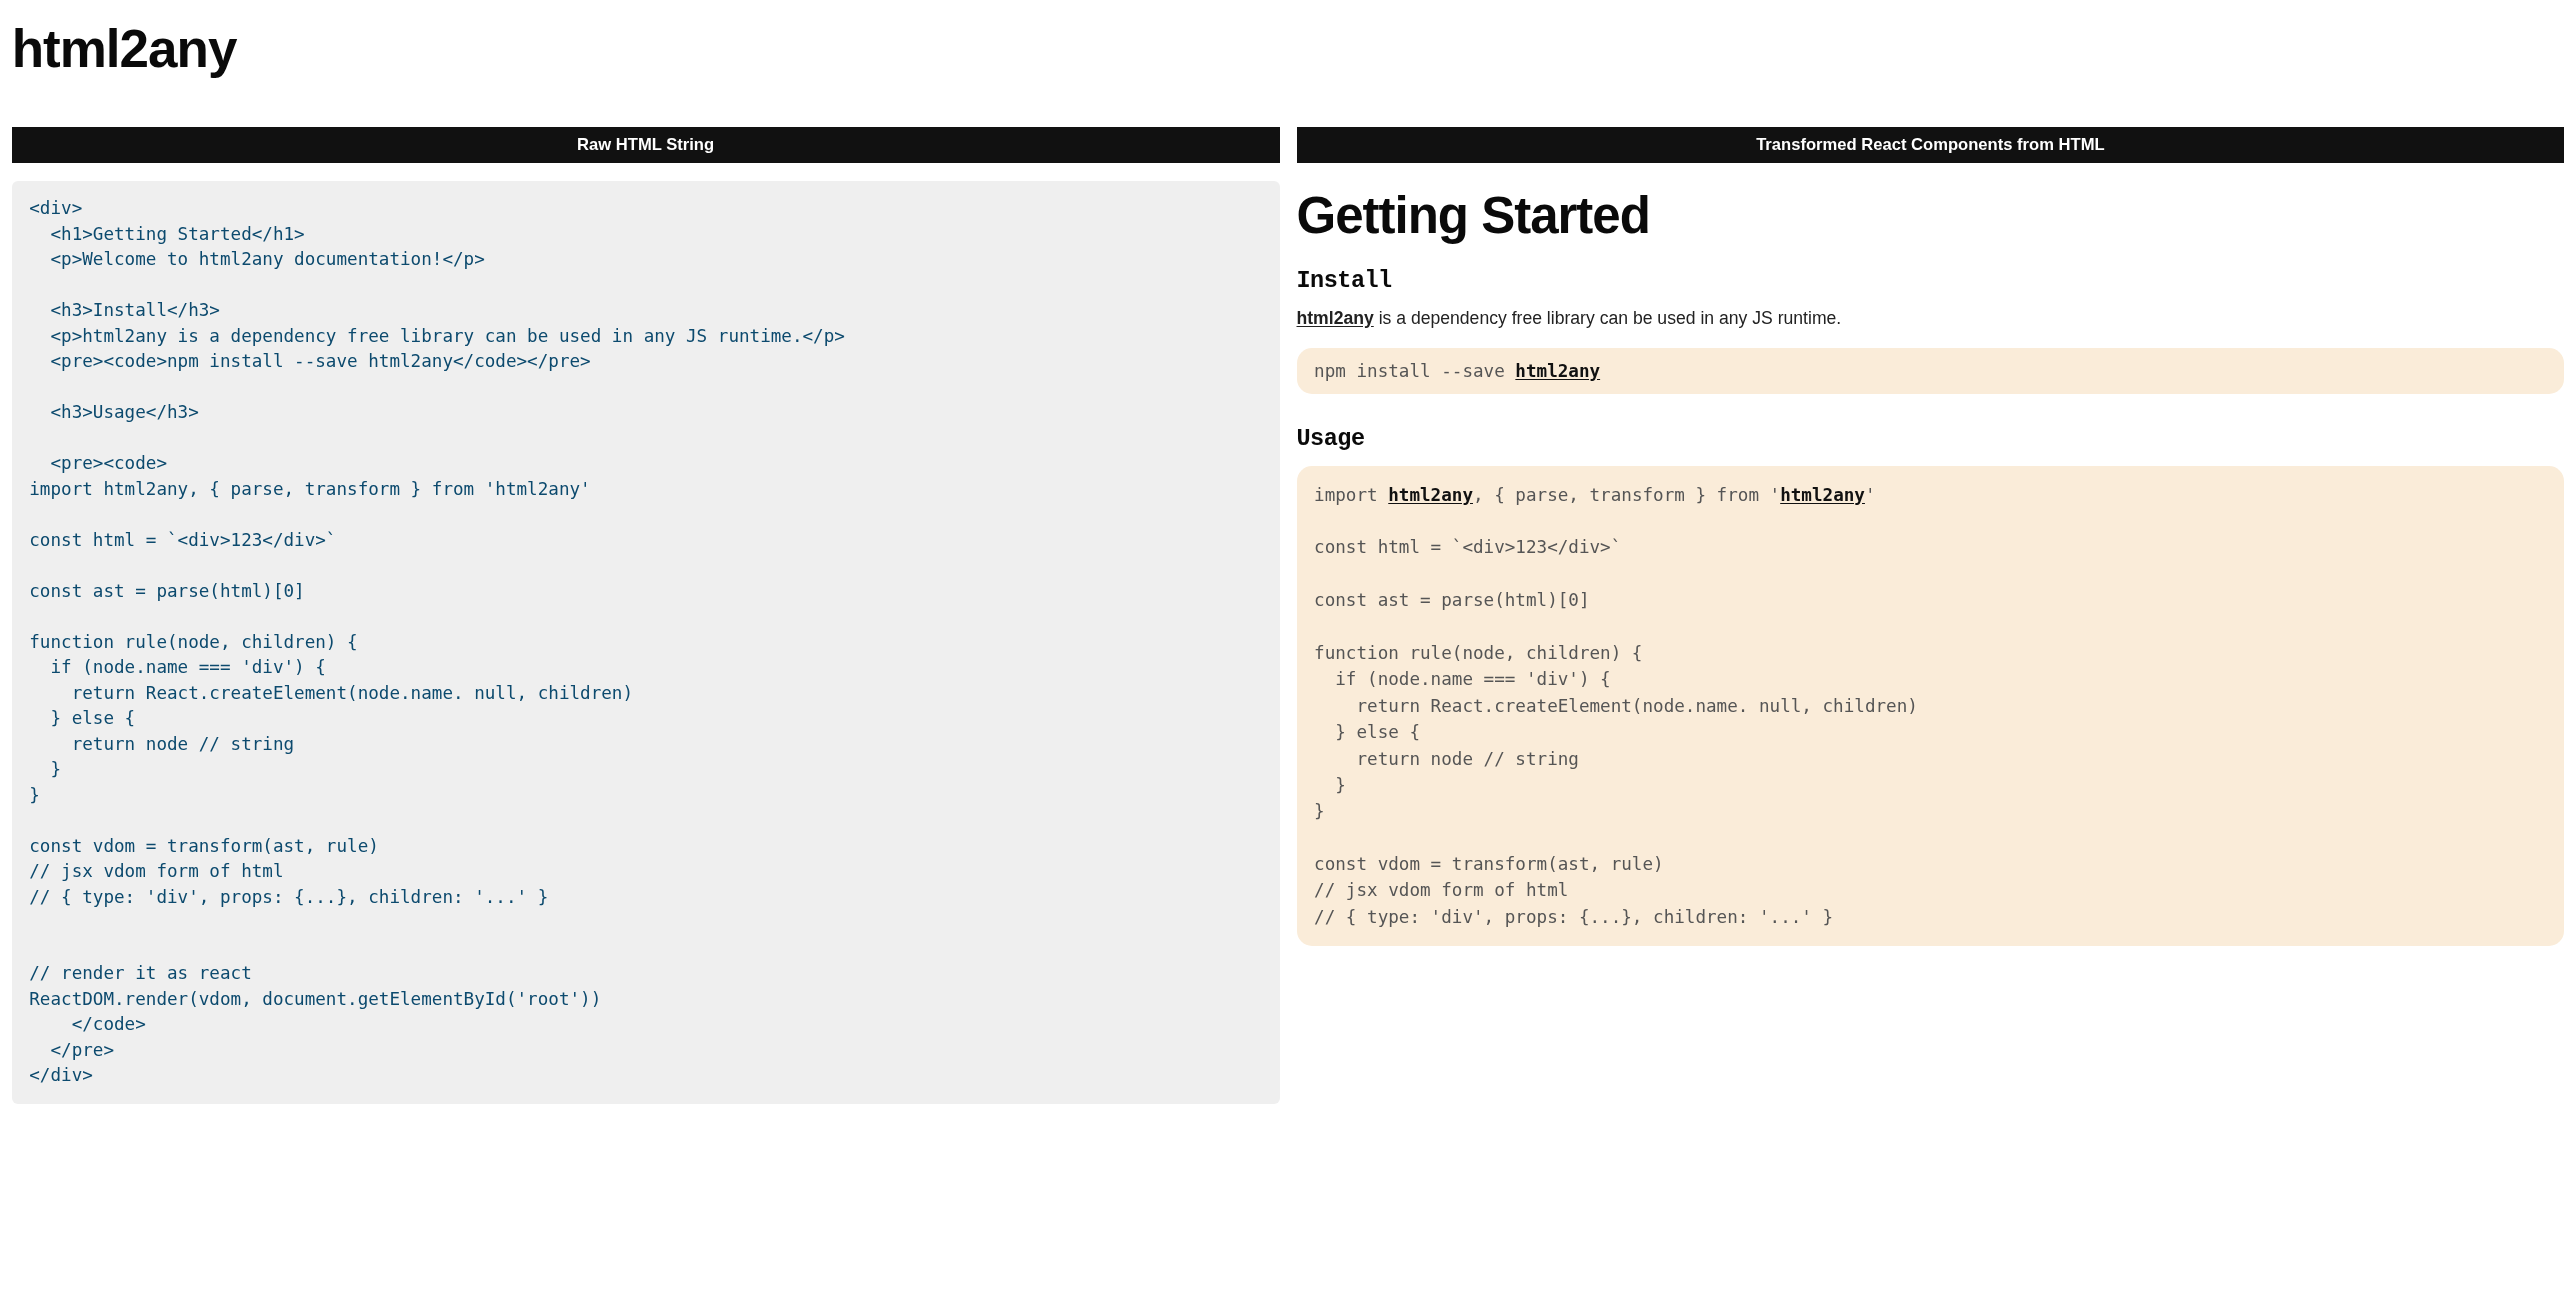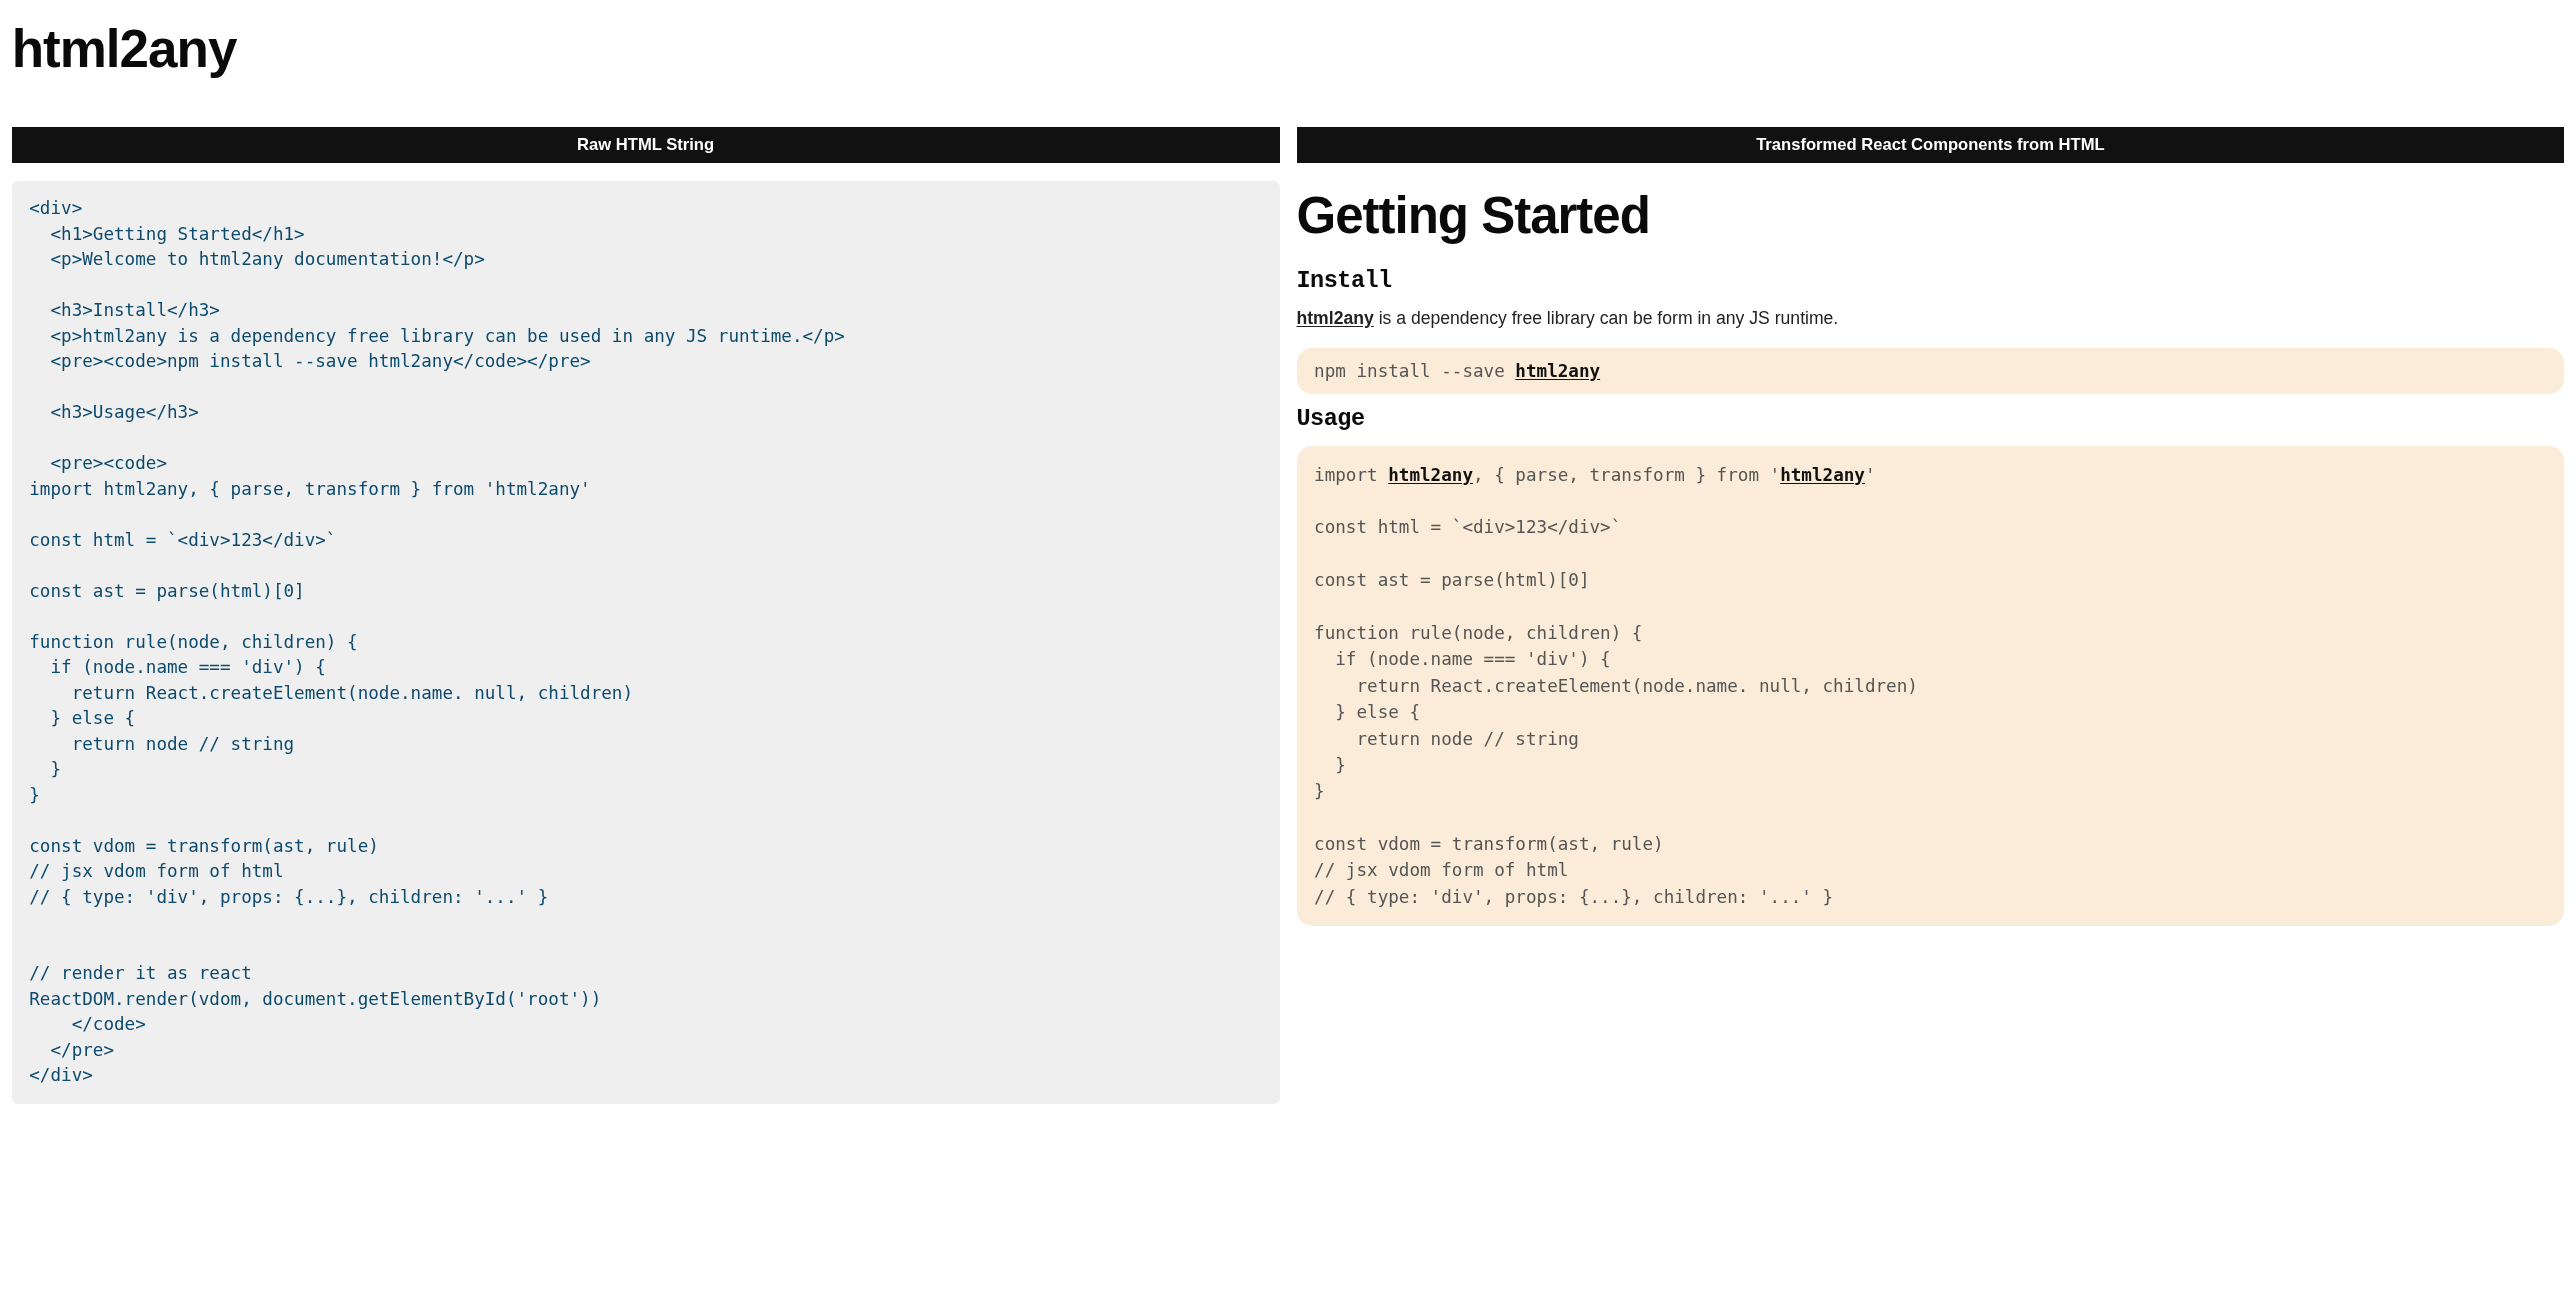--- a/index.html
+++ b/index.html
@@ -80,21 +80,21 @@
     }
     .preview-code {
       background: #faecd9;
       font-family: ui-monospace, SFMono-Regular, Menlo, Monaco, Consolas, monospace;
       font-size: 17.6px;
       line-height: 1.5;
       padding: 9.8px 17.6px;
       white-space: pre;
       border-radius: 15px;
       color: #555;
-      margin-bottom: 11px;
+      margin-bottom: 31px;
       overflow-x: auto;
     }
     .preview-code .kw {
       color: #111;
       font-weight: 800;
       text-decoration: underline;
       text-underline-offset: 2px;
     }
     .preview-code.tall {
       padding: 15.7px 17.6px;
@@ -149,21 +149,21 @@
   <div class="col">
     <div class="col-header">Transformed React Components from HTML</div>
     <div class="preview">
 
       <h1>Getting Started</h1>
 
 
       <h3>Install</h3>
 
       <p>
-        <span class="kw">html2any</span><span> is a dependency free library can be form in any JS runtime.</span>
+        <span class="kw">html2any</span><span> is a dependency free library can be used in any JS runtime.</span>
       </p>
 
       <div class="preview-code"><span>npm install --save </span><span class="kw">html2any</span></div>
 
       <h3>Usage</h3>
 
       <div class="preview-code tall"><span>import </span><span class="kw">html2any</span><span>, { parse, transform } from '</span><span class="kw">html2any</span><span>'</span><span>
 
 const html = `&lt;div&gt;123&lt;/div&gt;`
 

